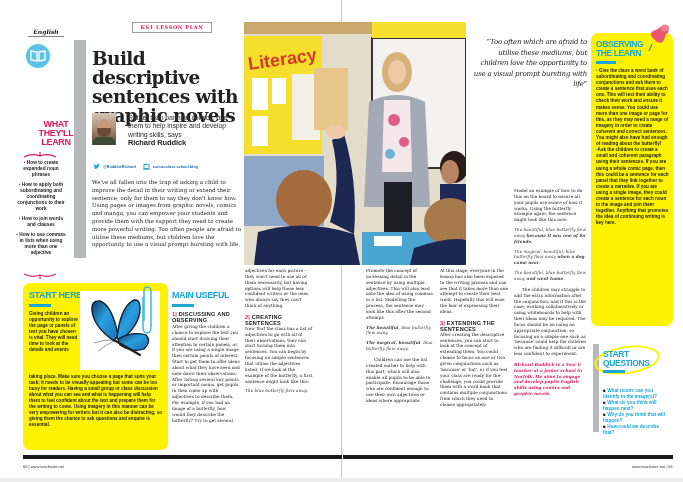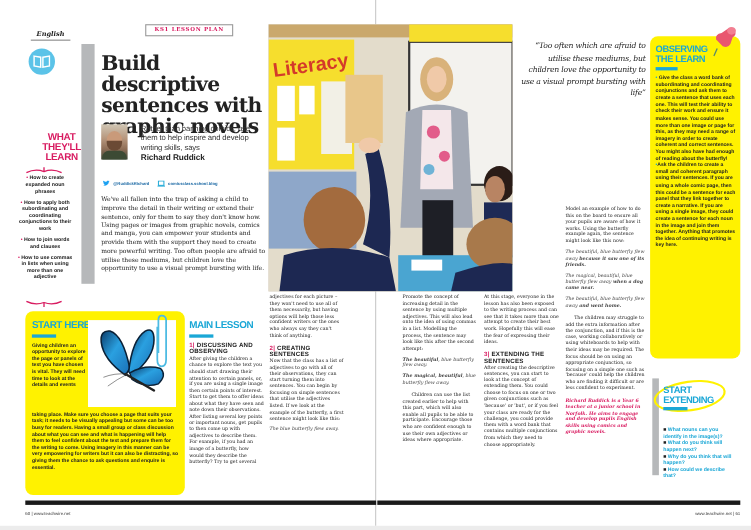--- a/index.html
+++ b/index.html
@@ -154,21 +154,21 @@
     <path d="M38 48 Q52 40 66 44 Q72 50 64 58 Q52 62 40 54 Z" fill="url(#wing)" stroke="#0a2036" stroke-width="1.2"></path>
     <path d="M34 49 L60 64" stroke="#222" stroke-width="2.2" stroke-linecap="round"></path>
     <path d="M36 49 Q24 48 14 52 M36 49 Q26 54 18 60" stroke="#333" stroke-width="0.5" fill="none"></path>
   </svg>
 </div>
 <svg class="abs paperclip" width="14" height="50" viewBox="0 0 14 50">
   <path d="M3 12 L3 42 Q3 48 7 48 Q11 48 11 42 L11 6 Q11 2 7 2 Q4 2 4 6 L4 36" fill="none" stroke="#4dbbe3" stroke-width="1.6"></path>
 </svg>
 <p class="abs start-body-bottom">taking place. Make sure you choose a page that suits your task; it needs to be visually appealing but some can be too busy for readers. Having a small group or class discussion about what you can see and what is happening will help them to feel confident about the text and prepare them for the writing to come. Using imagery in this manner can be very empowering for writers but it can also be distracting, so giving them the chance to ask questions and enquire is essential.</p>
 
-<div class="abs main-title">MAIN LESSON</div>
+<div class="abs main-title">MAIN USEFUL</div>
 <div class="abs teal-rule" style="left:172px; top:304px;"></div>
 <div class="abs" style="left:172px; top:311px; width:68px;">
   <div class="sub-head"><span class="num">1</span><span class="num">| </span><span>DISCUSSING AND OBSERVING</span></div>
   <p class="col-text" style="margin-top:1px;">After giving the children a chance to explore the text you should start drawing their attention to certain panels, or, if you are using a single image then certain points of interest. Start to get them to offer ideas about what they have seen and note down their observations. After listing several key points or important nouns, get pupils to then come up with adjectives to describe them. For example, if you had an image of a butterfly, how would they describe the butterfly? Try to get several</p>
 </div>
 
 <div class="abs" style="left:245px; top:268px; width:68px;">
   <p class="col-text">adjectives for each picture – they won't need to use all of them necessarily, but having options will help those less confident writers or the ones who always say they can't think of anything.</p>
   <div class="sub-head" style="margin-top:5px;"><span class="num">2</span><span class="num">| </span><span>CREATING SENTENCES</span></div>
   <p class="col-text">Now that the class has a list of adjectives to go with all of their observations, they can start turning them into sentences. You can begin by focusing on simple sentences that utilise the adjectives listed. If we look at the example of the butterfly, a first sentence might look like this:</p>
@@ -252,21 +252,21 @@
 </svg>
 <div class="abs ext-body">
   <p><span class="dot">•</span> <span>Give the class a word bank of subordinating and coordinating conjunctions and ask them to create a sentence that uses each one. This will test their ability to check their work and ensure it makes sense. You could use more than one image or page for this, as they may need a range of imagery in order to create coherent and correct sentences. You might also have had enough of reading about the butterfly!</span></p>
   <p><span class="dot">•</span><span>Ask the children to create a small and coherent paragraph using their sentences. If you are using a whole comic page, then this could be a sentence for each panel that they link together to create a narrative. If you are using a single image, they could create a sentence for each noun in the image and join them together. Anything that promotes the idea of continuing writing is key here.</span></p>
 </div>
 
 <div class="abs uq-bar"></div>
 <div class="abs uq-ring"></div>
 <div class="abs uq-title">
   <div>START</div>
-    <div>EXTENDING</div>
+    <div>QUESTIONS</div>
 </div>
 <div class="abs teal-rule" style="left:603px; top:370px; width:22px;"></div>
 <ul class="abs uq-list">
   <li><span class="b">■</span> <span>What nouns can you identify in the image(s)?</span></li>
   <li><span class="b">■</span> <span>What do you think will happen next?</span></li>
   <li><span class="b">■</span> <span>Why do you think that will happen?</span></li>
   <li><span class="b">■</span> <span>How could we describe that?</span></li>
 </ul>
 
 <div class="abs footer-bar-l"></div>

